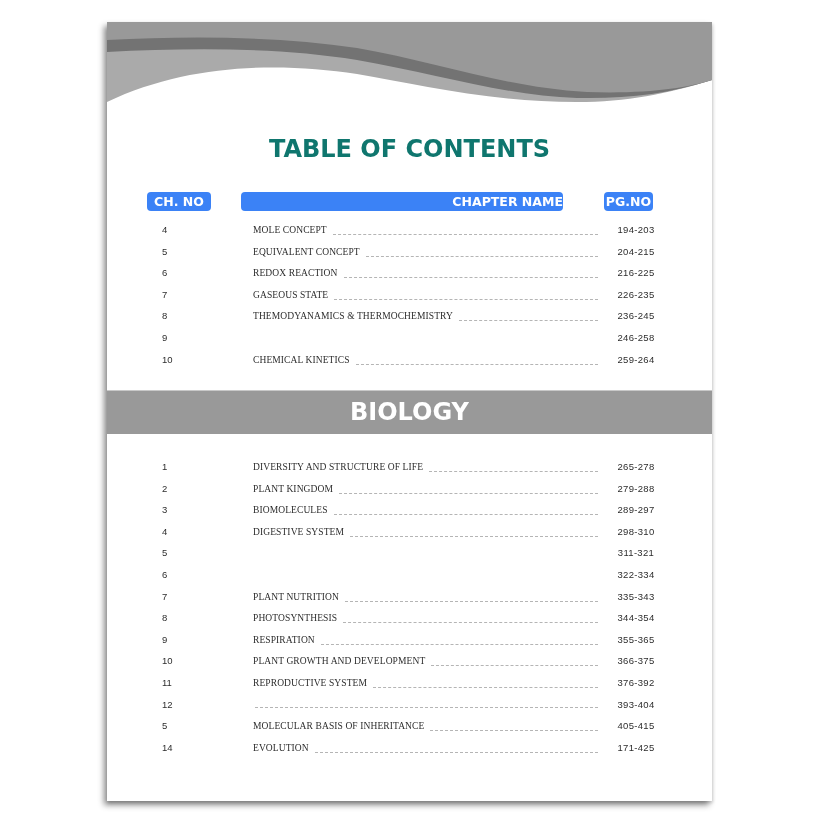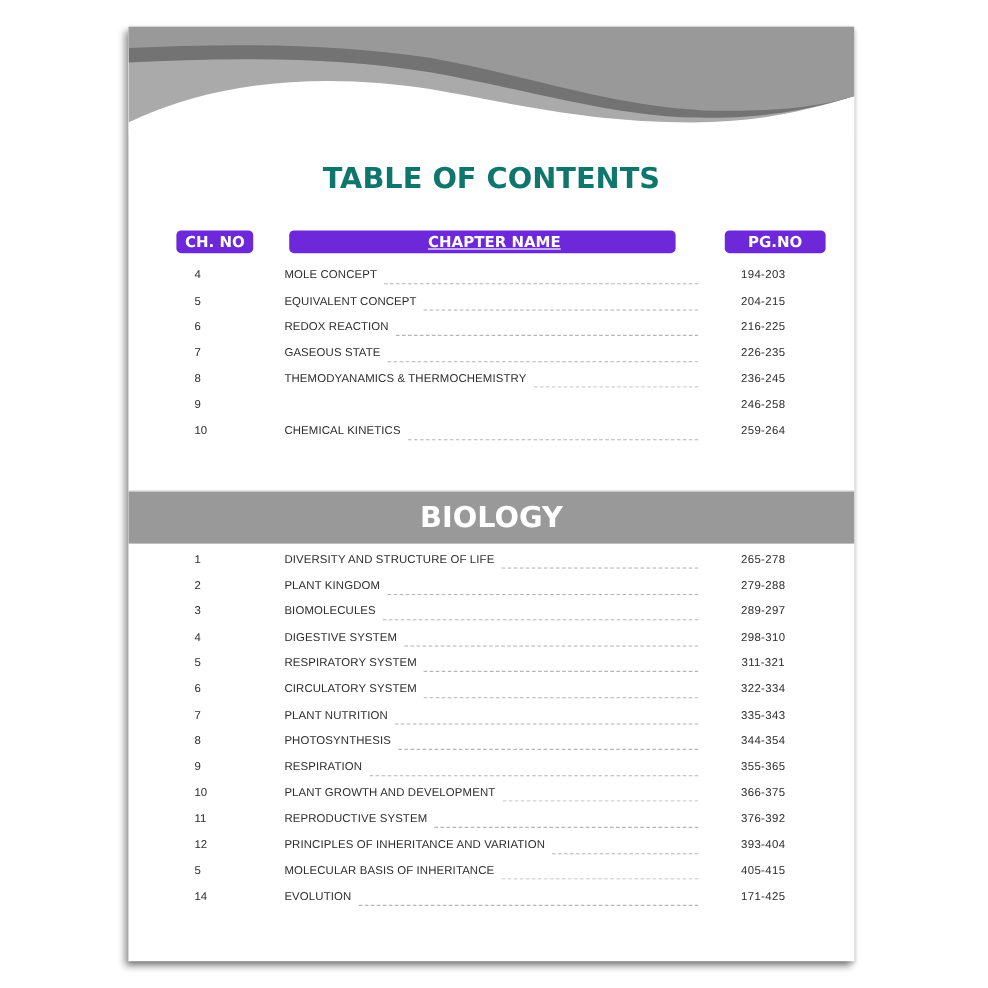--- a/index.html
+++ b/index.html
@@ -29,44 +29,44 @@
     text-align: center;
     font-family: "DejaVu Sans", sans-serif;
     font-weight: bold;
     font-size: 24px;
     letter-spacing: 0px;
     color: #0f766e;
   }
   .pill {
     position: absolute;
     top: 170px; height: 19px;
-    background: #6d28d9;
+    background: #3b82f6;
     border-radius: 4px;
     color: #ffffff;
     font-family: "DejaVu Sans", sans-serif;
     font-weight: bold;
     font-size: 12.5px;
     line-height: 19px;
     box-sizing: border-box;
   }
   .pill-ch { left: 40px; width: 64px; text-align: center; }
-  .pill-name { left: 134px; width: 322px; padding-left: 20px; text-align: center; text-decoration: underline; }
-  .pill-pg { left: 497px; width: 84px; text-align: center; }
+  .pill-name { left: 134px; width: 322px; padding-left: 20px; text-align: right; }
+  .pill-pg { left: 497px; width: 49px; text-align: center; }
   .row {
     position: absolute; left: 0; width: 605px; height: 14px;
     font-family: "Liberation Sans", sans-serif;
     font-size: 9.5px;
     color: #2d2d2d;
     line-height: 14px;
   }
   .row .num { position: absolute; left: 55px; width: 30px; }
   .row .name-wrap {
-    position: absolute; left: 130px; width: 345px;
-    display: flex; align-items: flex-end;
-    overflow: hidden; white-space: nowrap;
+    position: absolute; left: 146px; width: 345px;
+    display: flex; align-items: center;
+    overflow: hidden; white-space: nowrap; font-family: Liberation Serif, serif;
   }
   .row .name { flex: none; padding-right: 4px; letter-spacing: 0.1px; }
   .row .leader {
     flex: 1 1 auto;
     border-bottom: 1px dashed #b5b5b5;
     height: 9px;
     margin-left: 2px;
   }
   .row .pages { position: absolute; left: 497px; width: 64px; text-align: center; letter-spacing: 0.3px; }
 
@@ -75,21 +75,20 @@
     left: 0; width: 605px;
     top: 368px; height: 43px;
     background: #999999;
     border-top: 1px solid #c8c8c8;
     color: #ffffff;
     text-align: center;
     font-family: "DejaVu Sans", sans-serif;
     font-weight: bold;
     font-size: 24px;
     line-height: 43px;
-    margin-top: 19px;
   }
 </style>
 </head>
 <body>
 
 <div class="page">
   <svg class="wave" viewBox="0 0 605 90" preserveAspectRatio="none">
     <rect x="0" y="0" width="605" height="90" fill="#ffffff"></rect>
 
     <path d="M0,0 L605,0 L605,58 C560,72 520,80 470,80 C380,80 310,62 250,52 C170,40 80,42 0,80 Z" fill="#aaaaaa"></path>
@@ -190,32 +189,24 @@
       <div class="row" style="top: 502.8px;">
         <span class="num">4</span>
         <span class="name-wrap">
           <span class="name">DIGESTIVE SYSTEM</span>
           <span class="leader"></span>
         </span>
         <span class="pages">298-310</span>
       </div>
       <div class="row" style="top: 524.4px;">
         <span class="num">5</span>
-        <span class="name-wrap">
-          <span class="name">RESPIRATORY SYSTEM</span>
-          <span class="leader"></span>
-        </span>
         <span class="pages">311-321</span>
       </div>
       <div class="row" style="top: 546px;">
         <span class="num">6</span>
-        <span class="name-wrap">
-          <span class="name">CIRCULATORY SYSTEM</span>
-          <span class="leader"></span>
-        </span>
         <span class="pages">322-334</span>
       </div>
       <div class="row" style="top: 567.6px;">
         <span class="num">7</span>
         <span class="name-wrap">
           <span class="name">PLANT NUTRITION</span>
           <span class="leader"></span>
         </span>
         <span class="pages">335-343</span>
       </div>
@@ -247,21 +238,20 @@
         <span class="num">11</span>
         <span class="name-wrap">
           <span class="name">REPRODUCTIVE SYSTEM</span>
           <span class="leader"></span>
         </span>
         <span class="pages">376-392</span>
       </div>
       <div class="row" style="top: 675.6px;">
         <span class="num">12</span>
         <span class="name-wrap">
-          <span class="name">PRINCIPLES OF INHERITANCE AND VARIATION</span>
           <span class="leader"></span>
         </span>
         <span class="pages">393-404</span>
       </div>
       <div class="row" style="top: 697.2px;">
         <span class="num">5</span>
         <span class="name-wrap">
           <span class="name">MOLECULAR BASIS OF INHERITANCE</span>
           <span class="leader"></span>
         </span>

